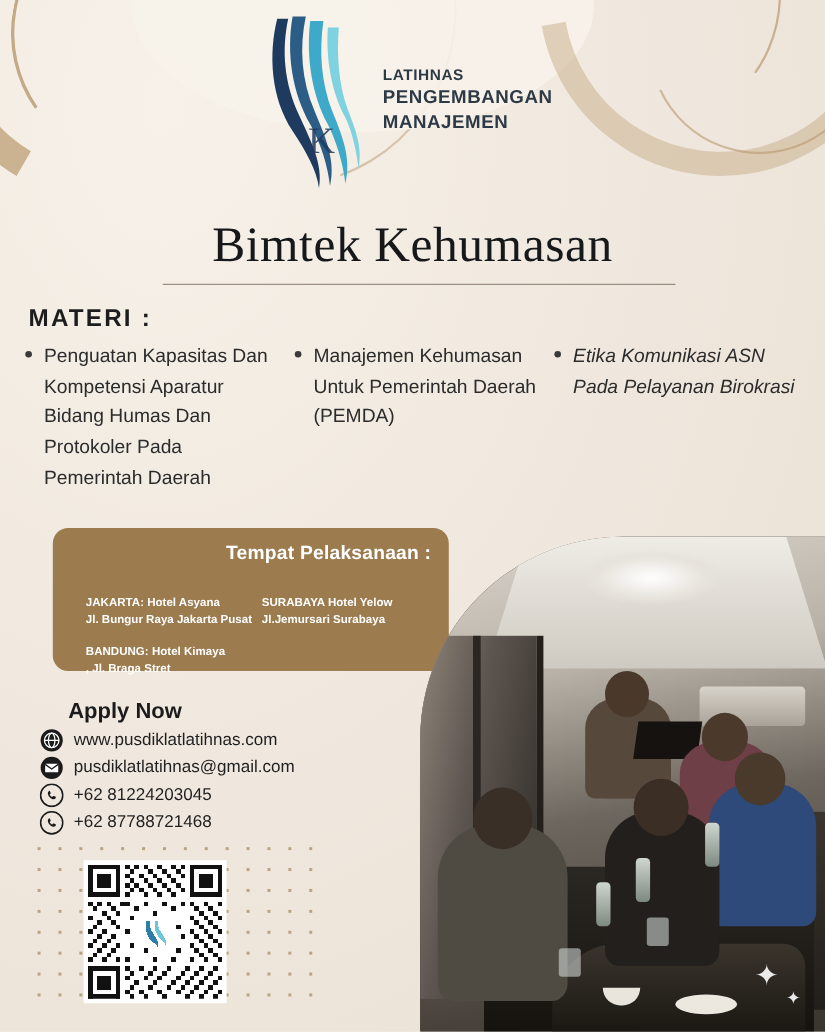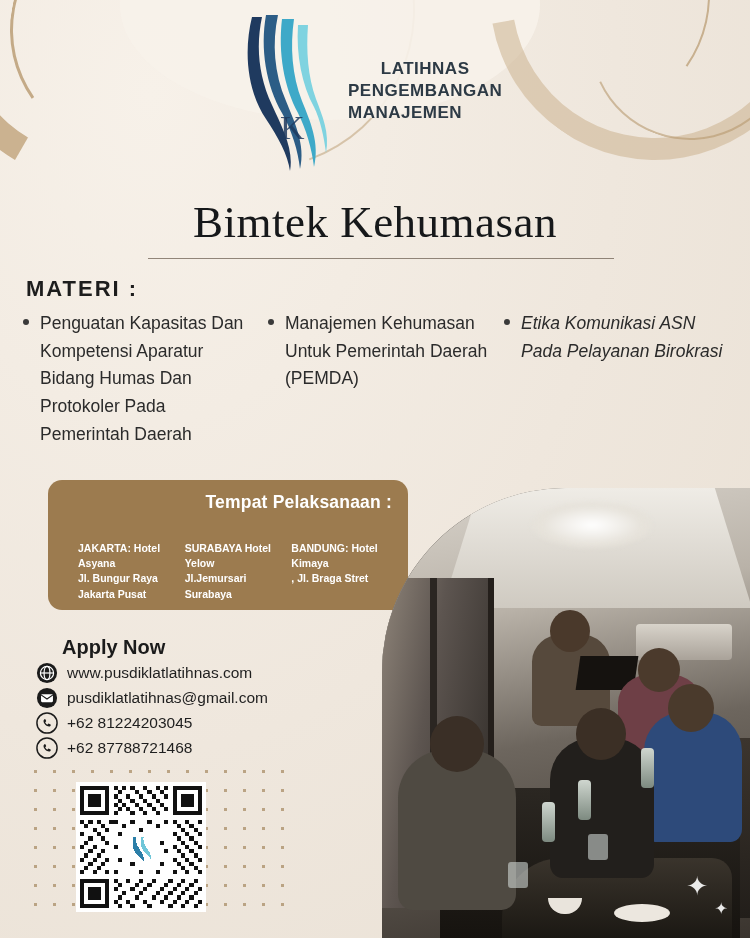--- a/index.html
+++ b/index.html
@@ -60,21 +60,21 @@
   }
   .logo-mark { width: 120px; height: 165px; flex: 0 0 120px; }
   .logo-text {
     margin-left: 6px;
     color: #2d3a45;
     font-weight: bold;
     letter-spacing: .5px;
     line-height: 1.28;
     font-size: 17px;
   }
-  .logo-text .l1 { font-size: 17px; text-align: center; }
+  .logo-text .l1 { font-size: 14px; }
   .logo-text .l2 { font-size: 17px; text-align: center; }
   .logo-text .l3 { font-size: 17px; }
 
   
   .title {
     position: absolute; top: 196px; left: 0; right: 0;
     text-align: center;
     font-family: "Liberation Serif", serif;
     font-size: 45px;
     color: #16181a;
@@ -120,21 +120,21 @@
     background: #9c7b4f;
     border-radius: 14px;
     color: #fff;
     padding: 12px 16px 0 16px;
   }
   .venue h3 {
     text-align: right; font-size: 17.5px; font-weight: bold;
     margin-bottom: 28px; letter-spacing: .2px;
   }
   .venue-grid {
-    display: grid; grid-template-columns: 1fr 1fr 1fr;
+    display: grid; grid-template-columns: 1fr 1fr;
     row-gap: 14px; column-gap: 6px;
     padding-left: 14px;
   }
   .venue-item .vname { font-size: 10.5px; font-weight: bold; line-height: 1.45; }
   .venue-item .vaddr { font-size: 10.5px; font-weight: bold; line-height: 1.45; }
 
   
   .apply {
     position: absolute; top: 636px; left: 62px;
     font-size: 20px; font-weight: bold; color: #1b1b1b;

